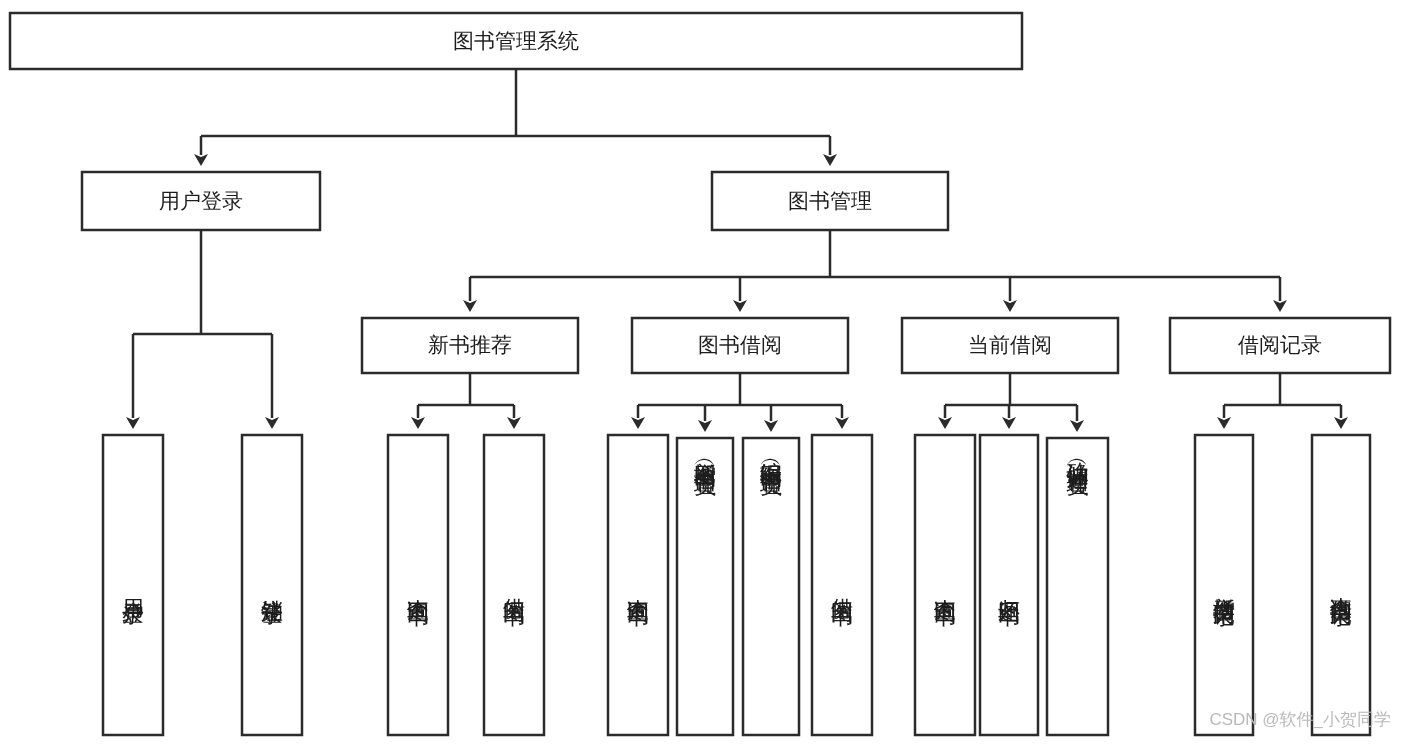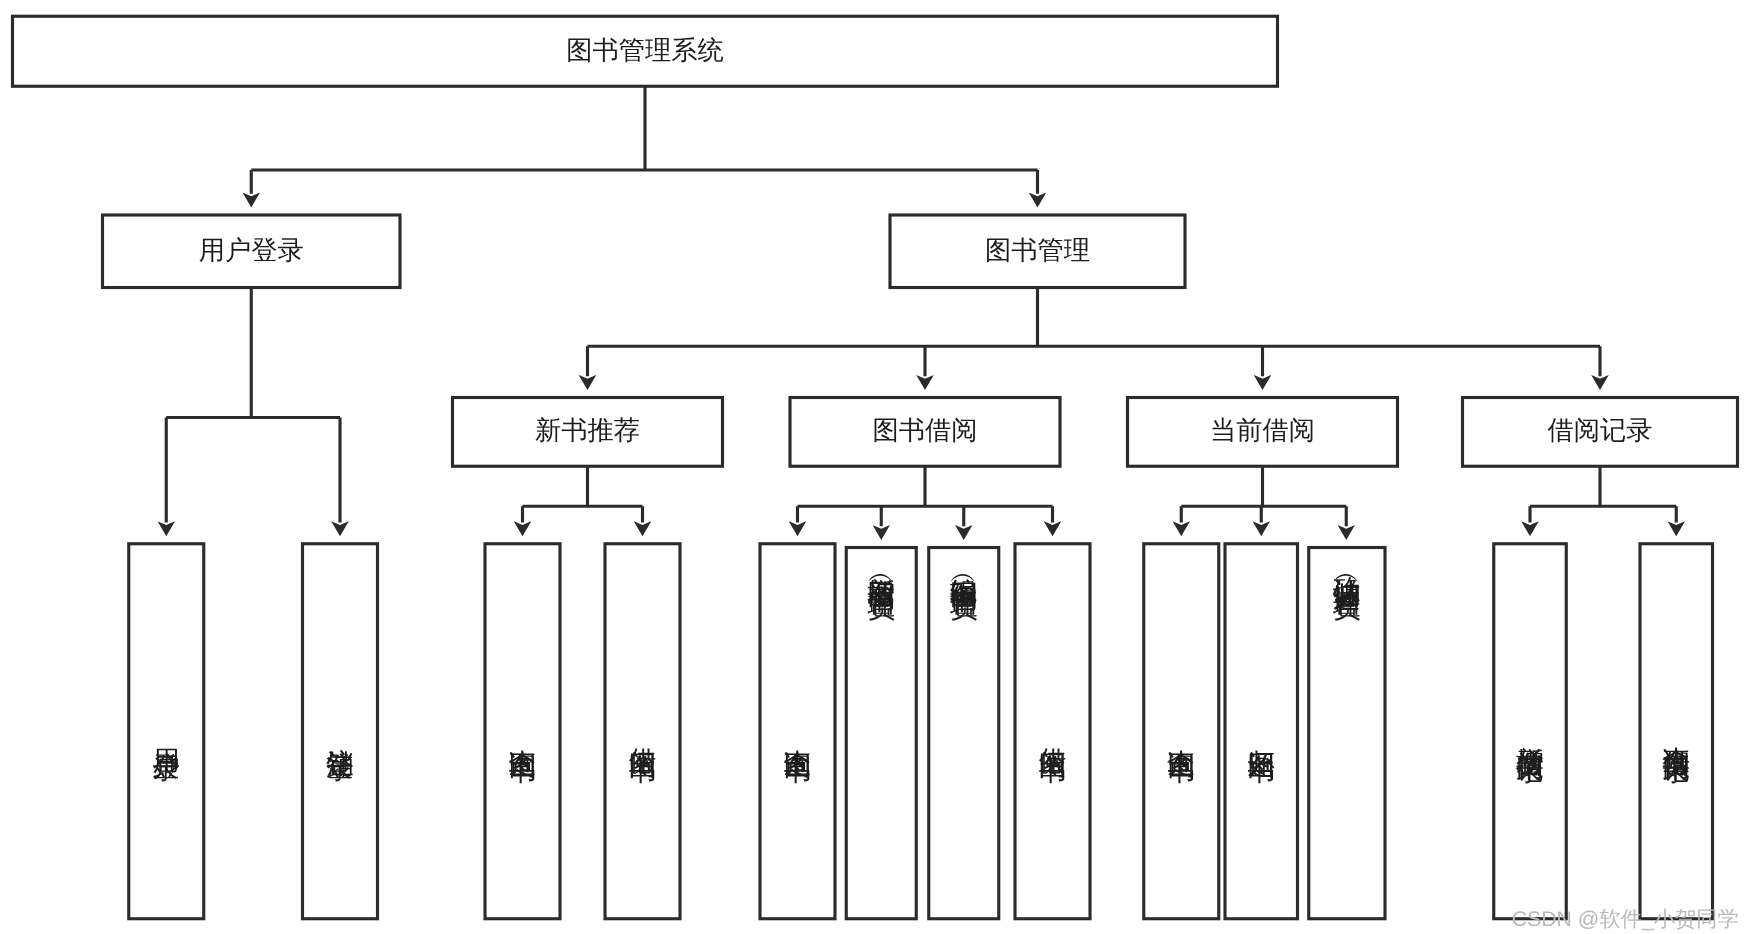--- a/index.html
+++ b/index.html
@@ -64,21 +64,21 @@
     text-align: center;
     user-select: none;
     pointer-events: none;
   }
   .leaf-label.top-align {
     justify-content: flex-start;
   }
   .watermark {
     position: absolute;
     right: 14px;
-    bottom: 0;
+    bottom: 16px;
     font-family: "Liberation Sans", "DejaVu Sans", sans-serif;
     font-size: 17px;
     color: #b9b9b9;
     white-space: nowrap;
     user-select: none;
   }
 </style>
 </head>
 <body>
 

